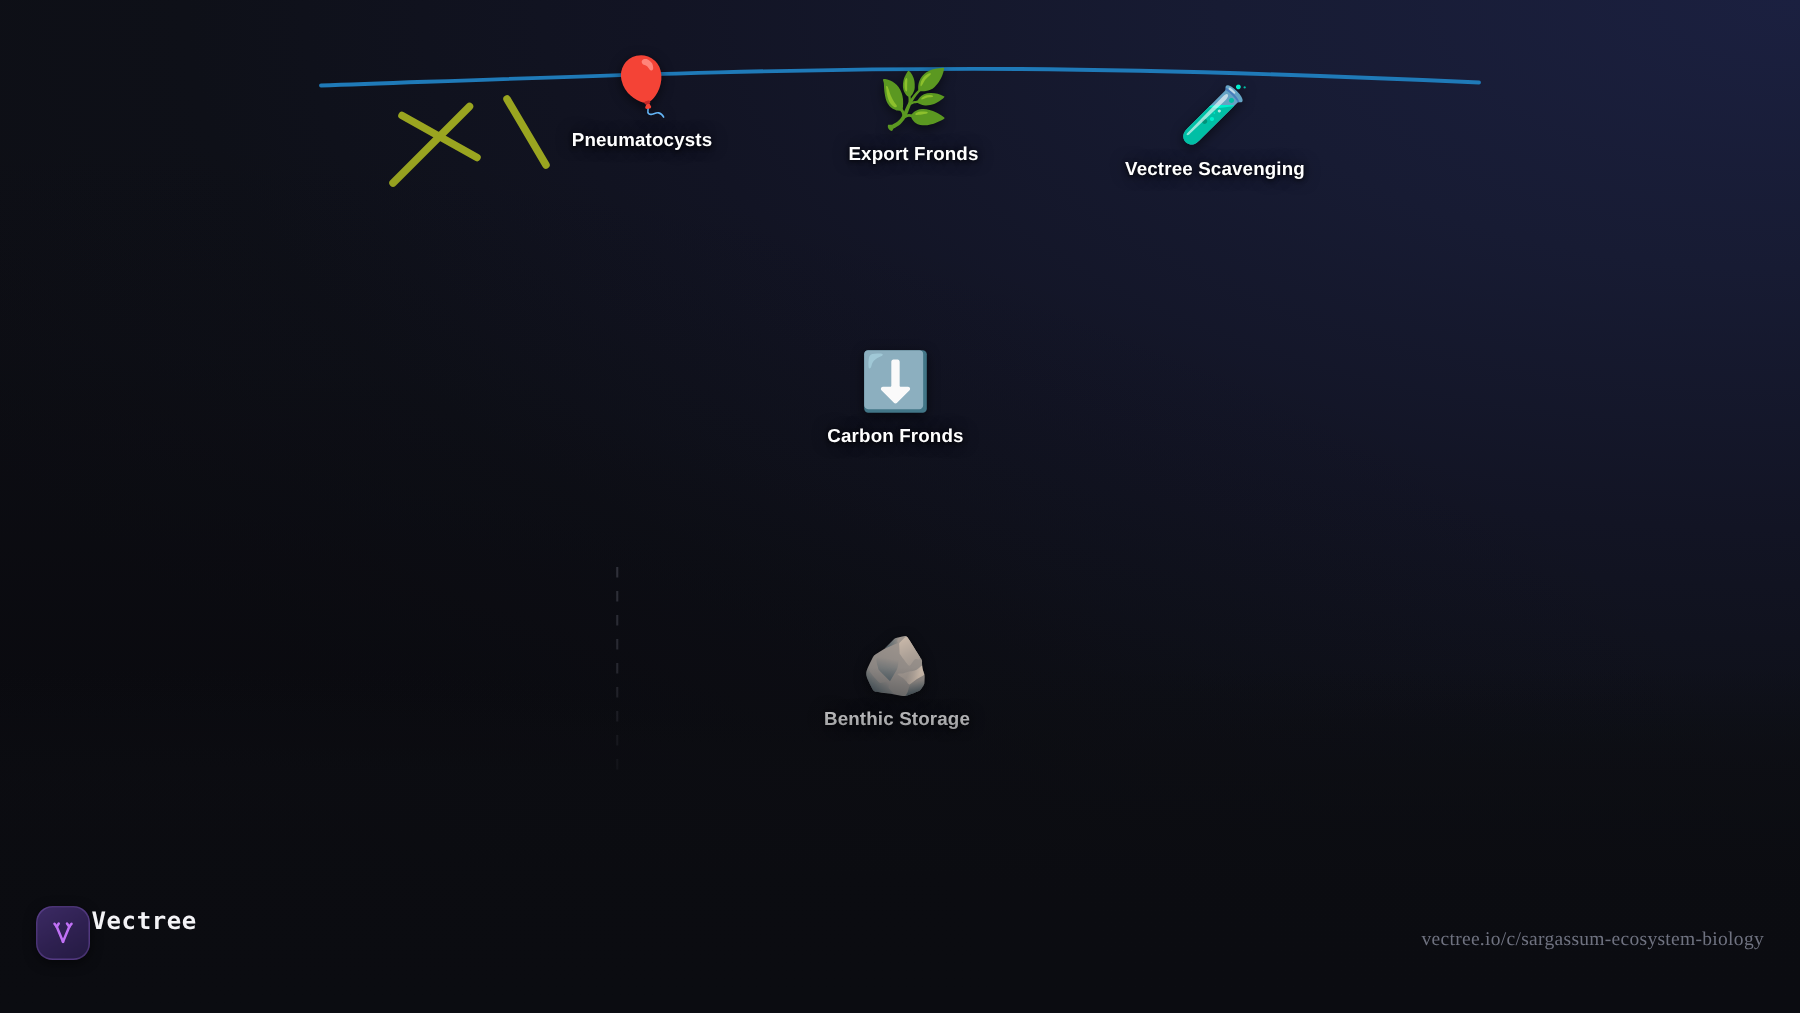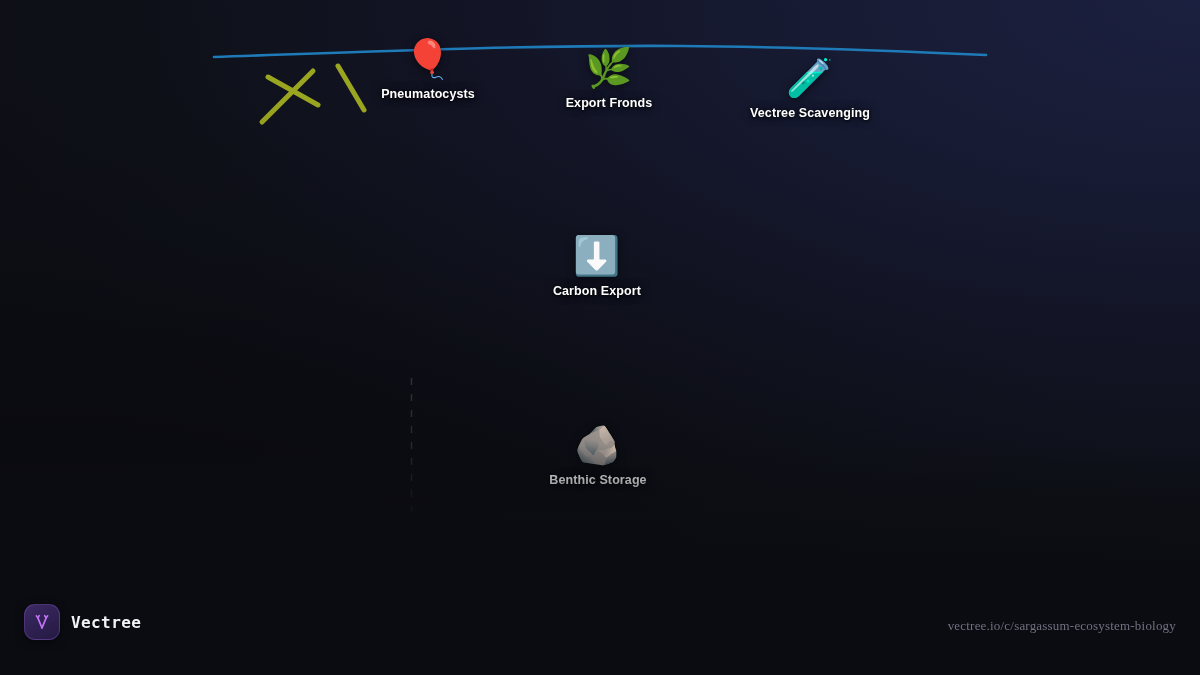--- a/index.html
+++ b/index.html
@@ -72,22 +72,22 @@
 
   
   #caption {
     position: absolute;
     left: 24px;
     bottom: 22px;
     right: 24px;
   }
   #brand {
     display: flex;
-    align-items: center;
-    gap: 11px;
+    align-items: flex-start;
+    gap: 1px;
     margin-bottom: 13px;
   }
   #brand-logo {
     width: 34px;
     height: 34px;
     border-radius: 11px;
     background: linear-gradient(150deg, #3b2a63 0%, #2e2050 55%, #241a42 100%);
     border: 1px solid rgba(160,110,230,0.28);
     display: flex;
     align-items: center;
@@ -150,21 +150,21 @@
     <span class="label">Export Fronds</span>
   </div>
 
   <div class="node" style="left:810px; top:89px;">
     <span class="emoji">🧪</span>
     <span class="label">Vectree Scavenging</span>
   </div>
 
   <div class="node" style="left:597px; top:267px;">
     <span class="emoji">⬇️</span>
-    <span class="label">Carbon Export</span>
+    <span class="label">Carbon Fronds</span>
   </div>
 
   <div class="node" style="left:598px; top:456px;">
     <span class="emoji">🪨</span>
     <span class="label">Benthic Storage</span>
   </div>
 
   <div id="bottom-scrim"></div>
 
   <div id="caption">

